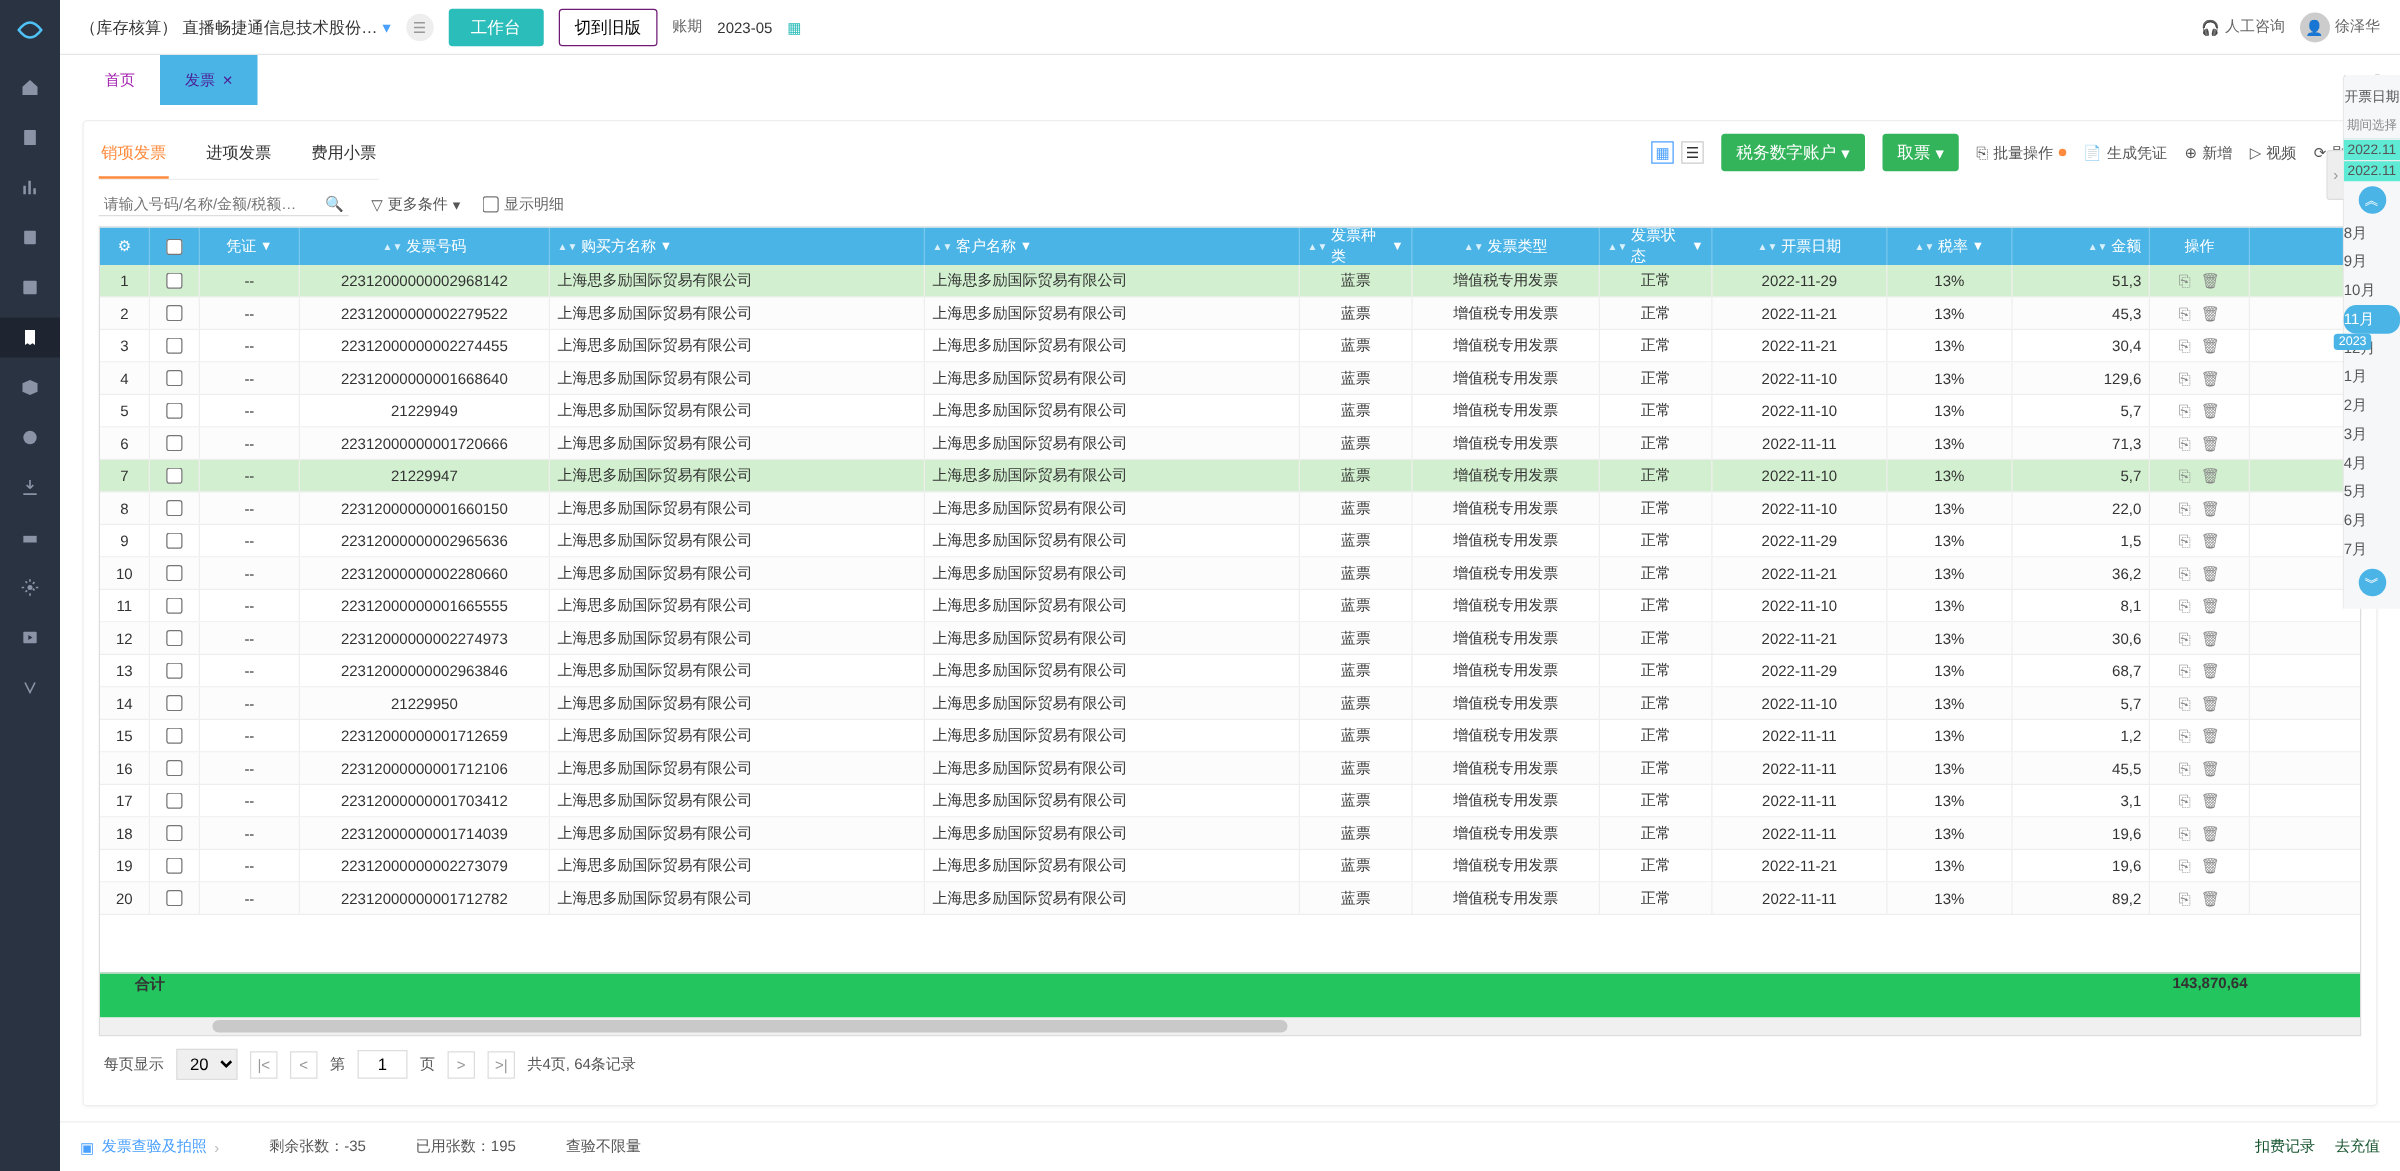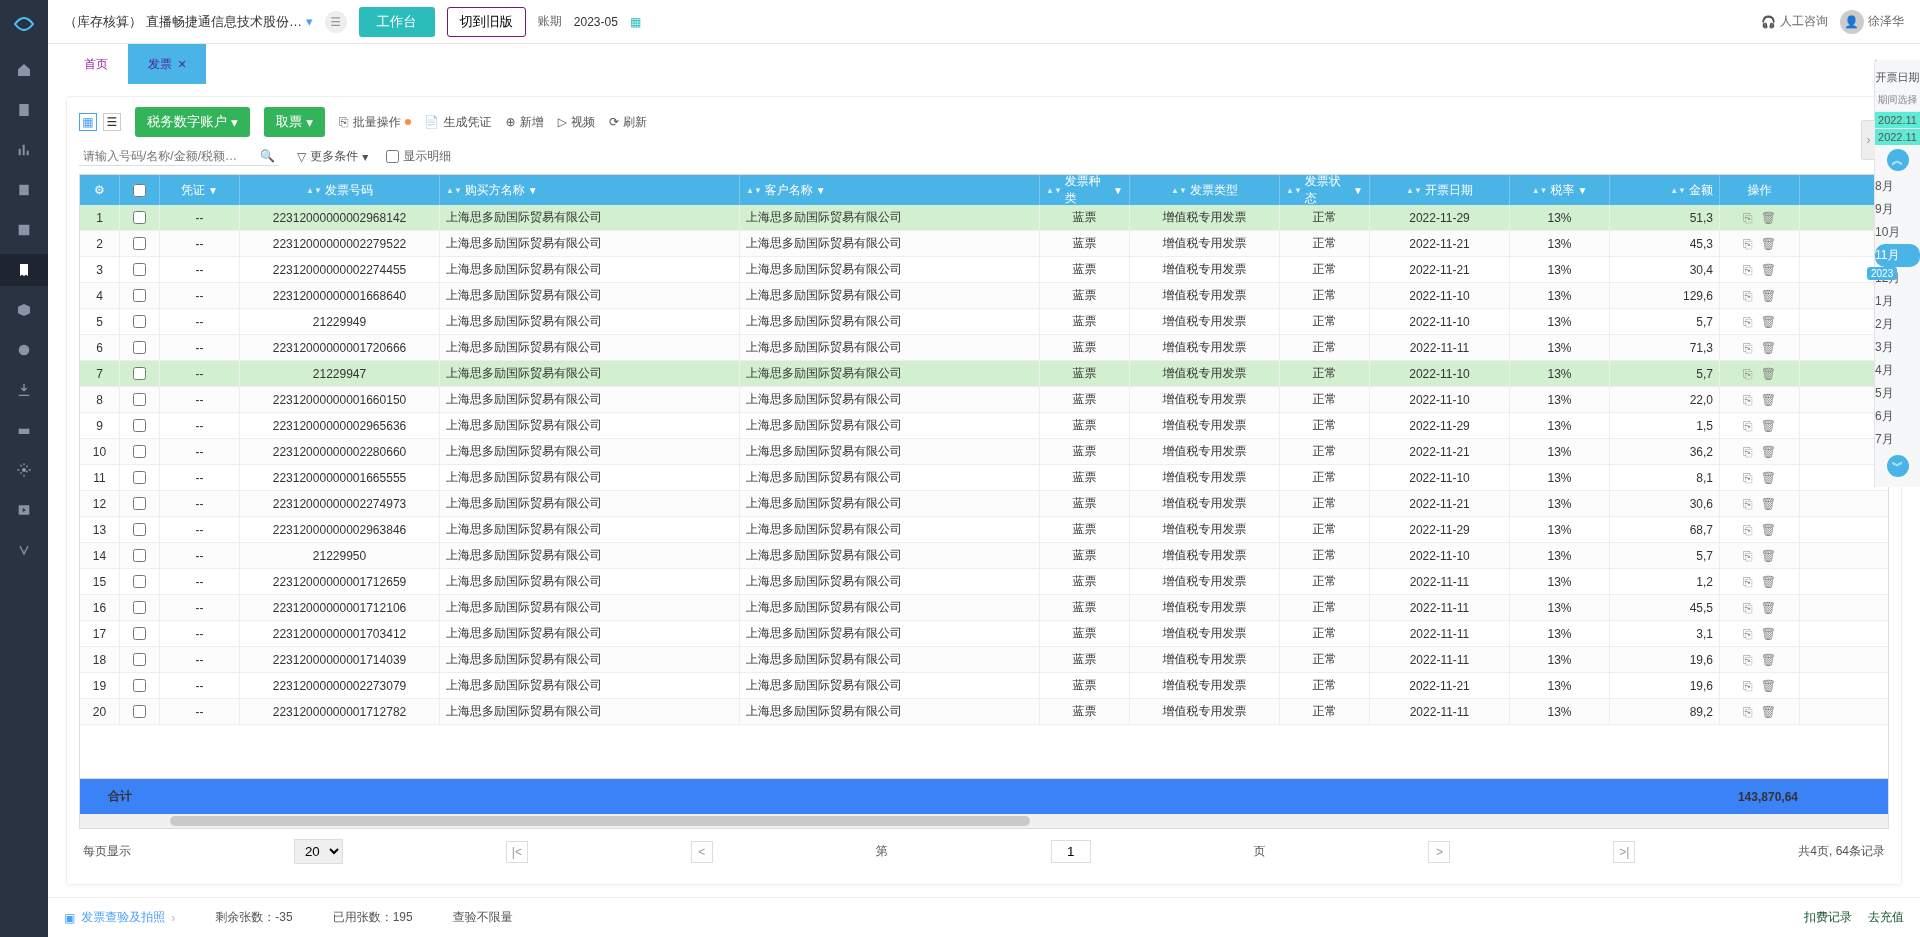--- a/index.html
+++ b/index.html
@@ -66,28 +66,28 @@
 .tbl-body .td { border-right:1px solid #eee; }
 .tbl-body { flex:1; overflow-y:auto; overflow-x:hidden;}
 .tr { display:flex; height:26px; border-bottom:1px solid #eee; align-items:center; }
 .tr.hl { background:#d2f0cf; }
 .tr:nth-child(even):not(.hl) { background:#fcfcfc; }
 .c-idx{width:40px;} .c-chk{width:40px;} .c-vch{width:80px;} .c-no{width:200px;} .c-buyer{width:300px;text-align:left;justify-content:flex-start;} .c-cust{width:300px;justify-content:flex-start;} .c-kind{width:90px;} .c-type{width:150px;} .c-stat{width:90px;} .c-date{width:140px;} .c-rate{width:100px;} .c-amt{width:110px;justify-content:flex-end;} .c-op{width:80px;}
 .th .sort { font-size:8px; opacity:.8; margin-right:3px;}
 .th .flt { font-size:10px; margin-left:3px;}
 .td.c-op { gap:8px; color:#888; cursor:pointer;}
 
-.sum-row { display:flex; height:36px; border-top:1px solid #ddd; background:#3b82f6; align-items:center;}
+.sum-row { display:flex; height:36px; border-top:1px solid #ddd; background:#22c55e; align-items:flex-start;}
 .sum-row .lbl { width:660px; text-align:center; font-weight:bold;}
 .sum-row .val { margin-left:auto; padding-right:90px; font-weight:bold;}
 
 .hscroll { height:14px; background:#f0f0f0; position:relative; }
 .hscroll .thumb{ position:absolute; left:90px; width:860px; top:2px; height:10px; background:#c9c9c9; border-radius:5px;}
 
-.pager { display:flex; align-items:center; justify-content:space-between; gap:10px; padding:10px 4px; color:#555;}
+.pager { display:flex; align-items:center; justify-content:flex-start; gap:10px; padding:10px 4px; color:#555;}
 .pager .pg-btn{ width:22px;height:22px;border:1px solid #ddd;display:flex;align-items:center;justify-content:center;cursor:pointer;color:#999;}
 .pager select, .pager input { border:1px solid #ddd; padding:3px 6px; }
 .pager input{ width:40px; text-align:center;}
 
 
 .footer { height:40px; border-top:1px solid #eee; display:flex; align-items:center; padding:0 16px; gap:40px; color:#555;}
 .footer .lead { color:#4aa0ff; display:flex;align-items:center;gap:6px;cursor:pointer;}
 .footer .right-links { margin-left:auto; display:flex; gap:16px;}
 .footer .right-links a{ color:#14532d; text-decoration:none; cursor:pointer;}
 
@@ -218,20 +218,25 @@
         </div>
       <div class="tab-actions">
         <span style="font-size:18px;">×</span>
         <span>⤢</span>
       </div>
     </div>
 
     <div class="content">
       <div class="card">
         <div style="display:flex;align-items:flex-start;justify-content:space-between;">
+          <div class="sub-tabs">
+            <div class="sub-tab active">销项发票</div>
+            <div class="sub-tab">进项发票</div>
+            <div class="sub-tab">费用小票</div>
+          </div>
           <div class="action-row" style="margin:0;">
             <div class="right-actions">
               <div class="grid-toggle">
                   <span class="on">▦</span>
                   <span>☰</span>
                 </div>
               <button class="btn-green"><span>税务数字账户</span> ▾</button>
               <button class="btn-green"><span>取票</span> ▾</button>
               <div class="link-btn">
                   <span>⎘</span>

